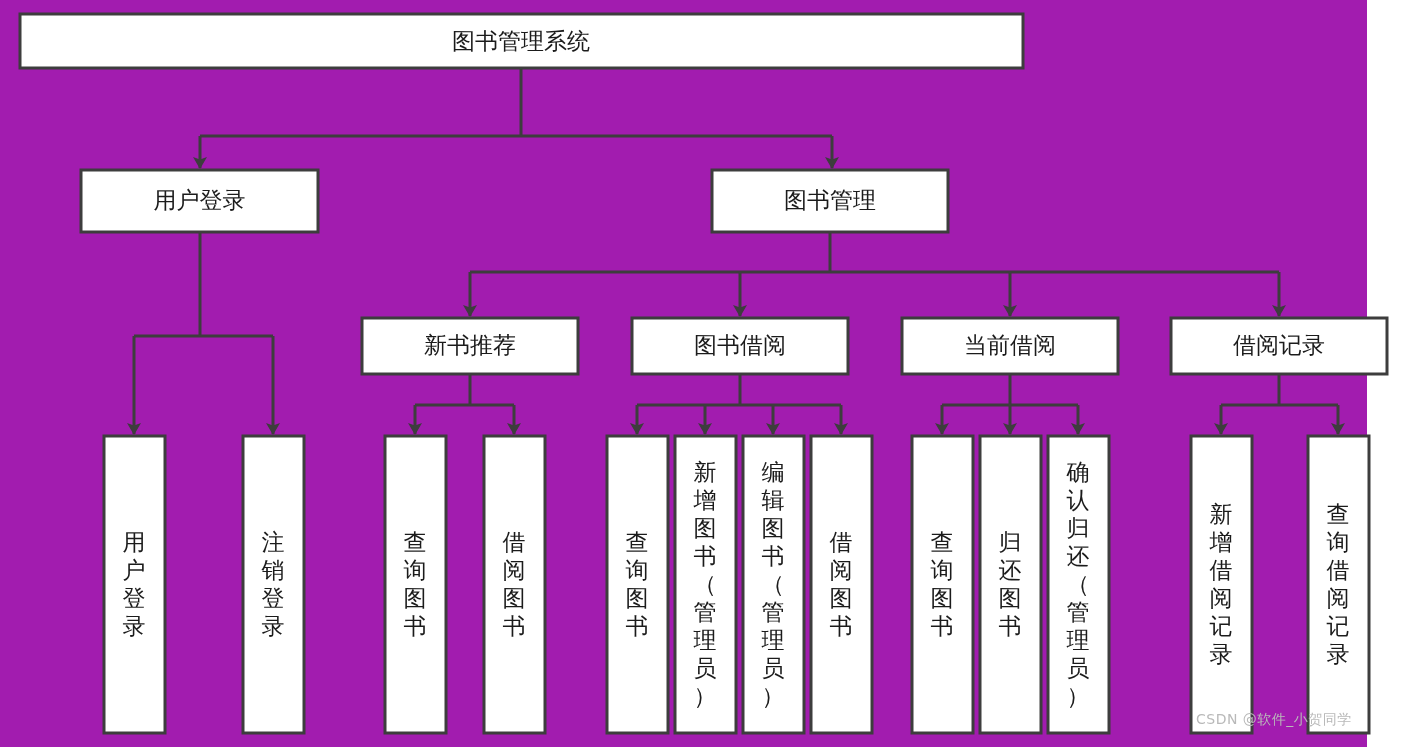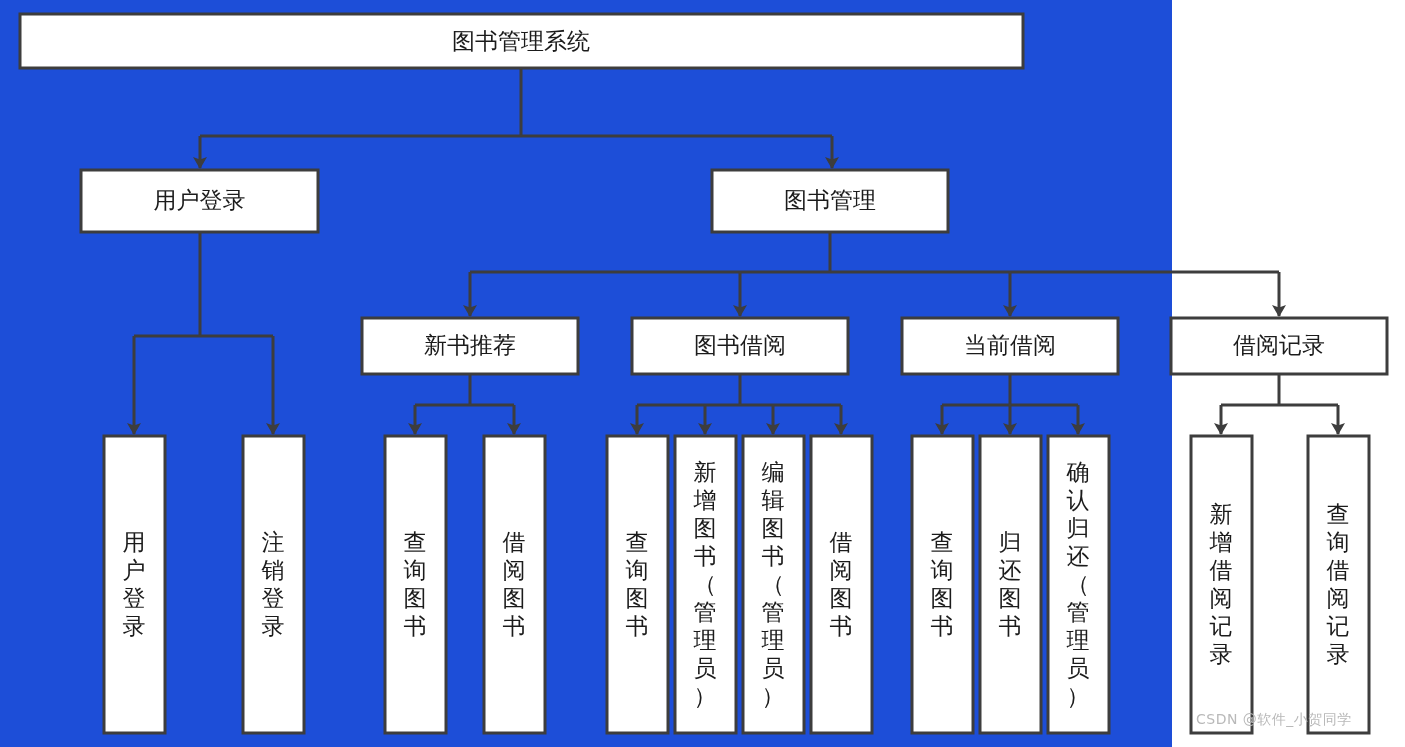--- a/index.html
+++ b/index.html
@@ -1,20 +1,20 @@
 <!DOCTYPE html>
 <html><head>
 <meta charset="utf-8">
 <style>
   html,body{margin:0;padding:0;background:#ffffff;}
   body{
     font-family:"DejaVu Sans","Liberation Sans",sans-serif;
     width:1405px;height:747px;overflow:hidden;
   }
-  #stage{position:relative;width:1172px;height:747px;background:#1d4ed8;}
+  #stage{position:relative;width:1367px;height:747px;background:#a21caf;}
   svg#diagram{position:absolute;left:0;top:0;width:1405px;height:747px;display:block;}
   .box-rect{fill:#ffffff;stroke:#3d3d3d;stroke-width:3;}
   .link{stroke:#3d3d3d;stroke-width:3;fill:none;stroke-linecap:butt;}
   .arrowhead{fill:#3d3d3d;}
   .node-label{
     font-family:"DejaVu Sans","Liberation Sans",sans-serif;
     fill:#1b1b1b;
     font-size:23px;
     text-anchor:middle;
     dominant-baseline:middle;

